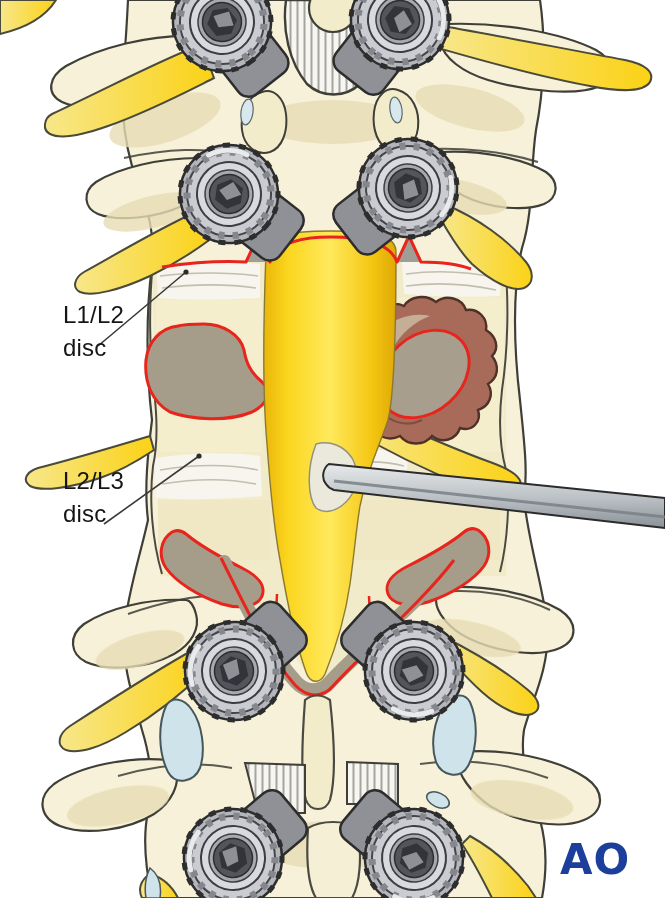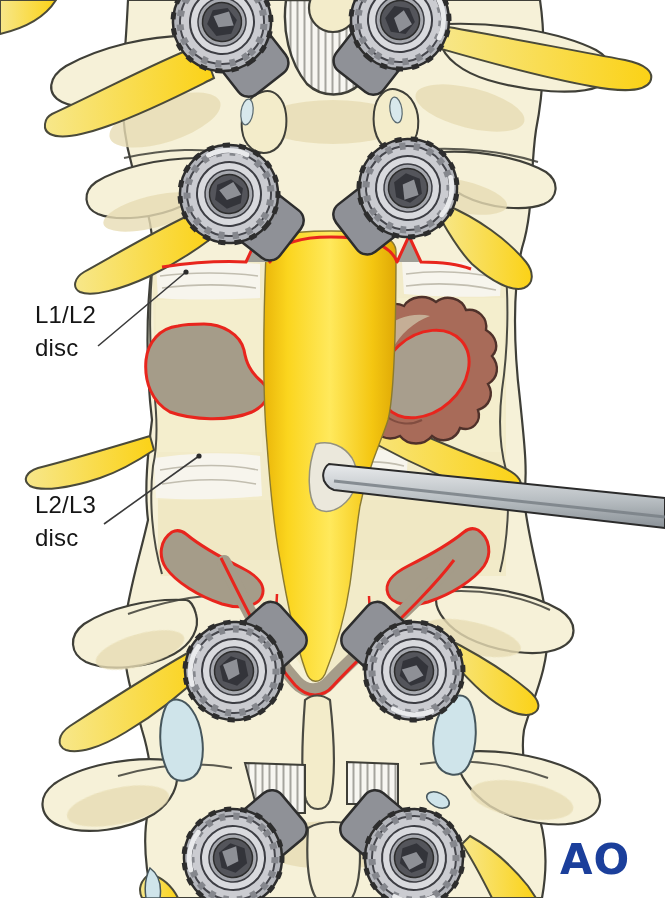--- a/index.html
+++ b/index.html
@@ -1,19 +1,19 @@
 <!DOCTYPE html>
 <html><head>
 <meta charset="utf-8">
 <style>
   html,body{margin:0;padding:0;background:#ffffff;}
   #stage{position:relative;width:665px;height:898px;background:#ffffff;overflow:hidden;
          font-family:"Liberation Sans",sans-serif;}
   #stage svg{position:absolute;left:0;top:0;}
-  .anno{position:absolute;color:#151515;font-size:24px;line-height:33px;letter-spacing:.2px;}
+  .anno{position:absolute;color:#151515;font-size:24px;line-height:33px;letter-spacing:.2px;margin-left:28px;}
   .anno span{display:block;}
 </style>
 </head>
 <body>
 
 <div id="stage">
 <svg width="665" height="898" viewBox="0 0 665 898">
   <defs>
     <pattern id="hatch" width="7" height="7" patternUnits="userSpaceOnUse">
       <rect width="7" height="7" fill="#f7f6f1"></rect>
@@ -204,17 +204,17 @@
     <circle cx="199" cy="456" r="2.6" fill="#2b2b2b" stroke="none"></circle>
   </g>
 
   <text x="560" y="874" font-family="DejaVu Sans, sans-serif" font-size="42" font-weight="bold" fill="#1b3f9b" letter-spacing="1">AO</text>
 </svg>
 
   <div class="anno" style="left:35px;top:298px">
     <span>L1/L2</span>
     <span>disc</span>
   </div>
-  <div class="anno" style="left:35px;top:488px">
+  <div class="anno" style="left:35px;top:464px">
     <span>L2/L3</span>
     <span>disc</span>
   </div>
 </div>
 
 </body></html>

